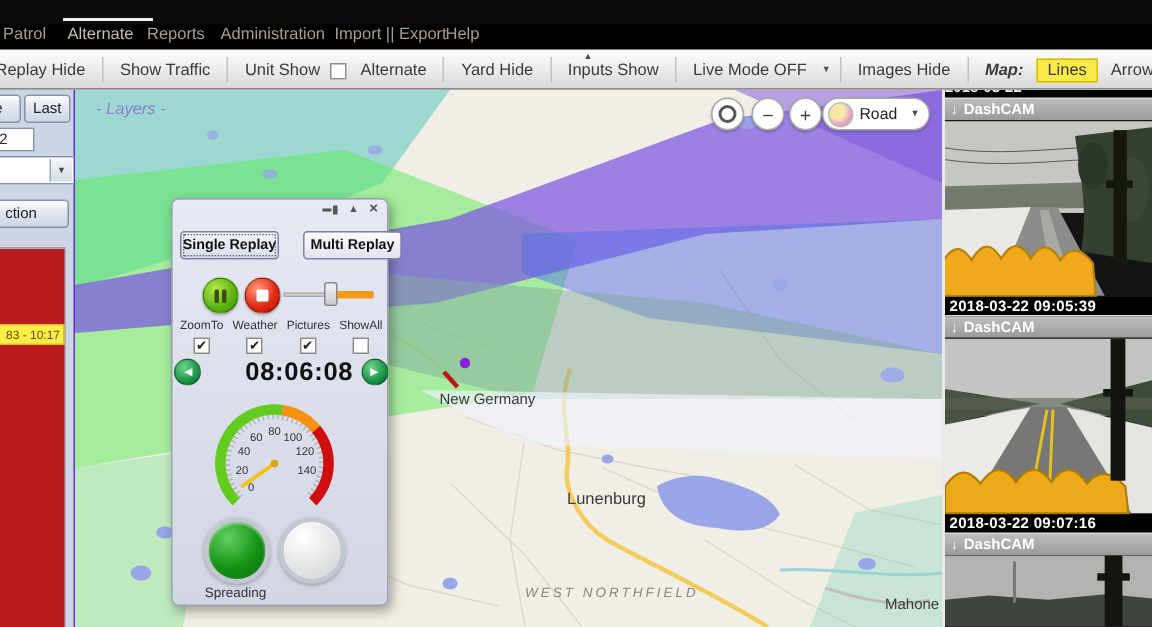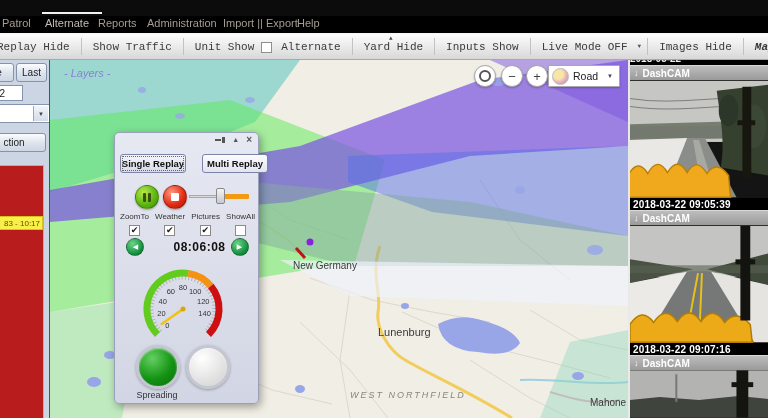--- a/index.html
+++ b/index.html
@@ -10,21 +10,21 @@
   .topbar{position:absolute;left:0;top:0;width:768px;height:16px;background:#0c0c0c;}
   .menu-item{position:absolute;top:17px;font-size:11px;color:#a69d92;cursor:default;}
   .menu-item.active{color:#c4bcb2;}
   .menu-active-line{position:absolute;top:12px;left:42px;width:60px;height:2px;background:#f2f2f2;}
 
   
   .toolbar{position:absolute;left:0;top:33px;width:768px;height:27px;
     background:linear-gradient(#fdfdfd,#e9e9e9 55%,#d8d8d8);
     border-top:1px solid #f6f6f6;border-bottom:1px solid #a9a9a9;
     box-sizing:border-box;display:flex;align-items:center;font-size:11px;color:#3a3a3a;
-    overflow:hidden;white-space:nowrap;font-family:Liberation Mono, monospace;}
+    overflow:hidden;white-space:nowrap;}
   .tb-inner{display:flex;align-items:center;margin-left:-8px;}
   .tb-btn{padding:0 5px;}
   .tb-sep{width:1px;height:17px;background:#c2c2c2;margin:0 6px;}
   .tb-caret{font-size:6px;color:#555;margin-left:5px;}
   .tb-cb{display:inline-block;width:11px;height:11px;background:#fff;border:1px solid #8e8e8e;
     box-sizing:border-box;margin:0 4px -2px 2px;line-height:9px;font-size:9px;text-align:center;color:#333;}
   .chip-lines{background:#fbe94a;border:1px solid #d8b800;padding:1px 6px;margin:0 4px;}
   .tb-map-label{font-weight:bold;font-style:italic;}
   .tb-scroll{position:absolute;left:389px;top:1px;font-size:6px;color:#444;}
 
@@ -49,21 +49,21 @@
 
   
   .map{position:absolute;left:50px;top:60px;width:578px;height:358px;background:#f1eee5;overflow:hidden;}
   .map-svg{position:absolute;left:0;top:0;}
   .layers-label{position:absolute;left:14px;top:7px;font-size:11px;font-style:italic;color:#8a7fd8;}
   .map-ctrl{position:absolute;top:5px;width:22px;height:22px;border-radius:50%;background:#fff;
     border:1px solid #a8a8a8;box-sizing:border-box;display:flex;align-items:center;justify-content:center;
     font-size:13px;color:#444;box-shadow:0 1px 2px rgba(0,0,0,.25);}
   .center-dot{width:8px;height:8px;border:2px solid #555;border-radius:50%;}
   .basemap-pill{position:absolute;left:498px;top:5px;width:72px;height:22px;background:#fff;
-    border:1px solid #a8a8a8;border-radius:1px;box-sizing:border-box;display:flex;align-items:center;
+    border:1px solid #a8a8a8;border-radius:11px;box-sizing:border-box;display:flex;align-items:center;
     padding:0 6px 0 3px;box-shadow:0 1px 2px rgba(0,0,0,.25);}
   .pill-icon{width:15px;height:15px;border-radius:50%;border:1px solid #bbb;
     background:radial-gradient(circle at 35% 35%,#f6e6a8 35%,#e09cc4 70%,#9ccf9a);margin-right:4px;}
   .pill-text{font-size:10.5px;color:#222;flex:1;}
   .pill-caret{font-size:6px;color:#444;}
 
   
   .dialog{position:absolute;left:114px;top:132px;width:145px;height:272px;
     background:linear-gradient(#e6e8f2,#d2d5e3);border:1px solid #9aa0b8;border-radius:5px;
     box-shadow:2px 3px 8px rgba(0,0,0,.35);box-sizing:border-box;}
@@ -95,21 +95,21 @@
     padding:0 5px;box-sizing:border-box;font-size:8px;color:#333;}
   .cb-row{position:absolute;left:0;top:92px;width:145px;display:flex;justify-content:space-between;
     padding:0 14px;box-sizing:border-box;}
   .dlg-cb{width:11px;height:11px;background:#fff;border:1px solid #8a8a8a;box-sizing:border-box;
     font-size:9px;line-height:9px;text-align:center;color:#222;}
   .time-row{position:absolute;left:0;top:105px;width:145px;display:flex;align-items:center;
     justify-content:center;gap:5px;}
   .time-arrow{width:16px;height:16px;border-radius:50%;display:flex;align-items:center;justify-content:center;
     background:radial-gradient(circle at 35% 30%,#6fd48a,#169142 65%,#0b6e2e);color:#fff;font-size:7px;
     border:1px solid rgba(0,0,0,.25);}
-  .time-text{font-size:12px;font-weight:bold;color:#101010;letter-spacing:.5px;padding-left:24px;}
+  .time-text{font-size:17px;font-weight:bold;color:#101010;letter-spacing:.5px;padding-left:24px;}
   .gauge-svg{position:absolute;left:13px;top:128px;}
   .led{position:absolute;top:212px;width:38px;height:38px;border-radius:50%;border:3px solid #c3c7d1;
     box-shadow:0 1px 3px rgba(0,0,0,.3), inset 0 1px 2px rgba(255,255,255,.6);box-sizing:content-box;}
   .led.on{left:21px;background:radial-gradient(circle at 35% 28%,#64cf62,#149314 55%,#0a6c0a);}
   .led.off{left:71px;background:radial-gradient(circle at 35% 28%,#ffffff,#e2e2e2 60%,#cfcfcf);}
   .led-label{position:absolute;left:6px;top:257px;width:72px;text-align:center;font-size:9px;color:#333;}
 
   
   .rightpanel{position:absolute;left:628px;top:60px;width:140px;height:358px;background:#141414;
     border-left:2px solid #e9e9e9;box-sizing:border-box;overflow:hidden;}

